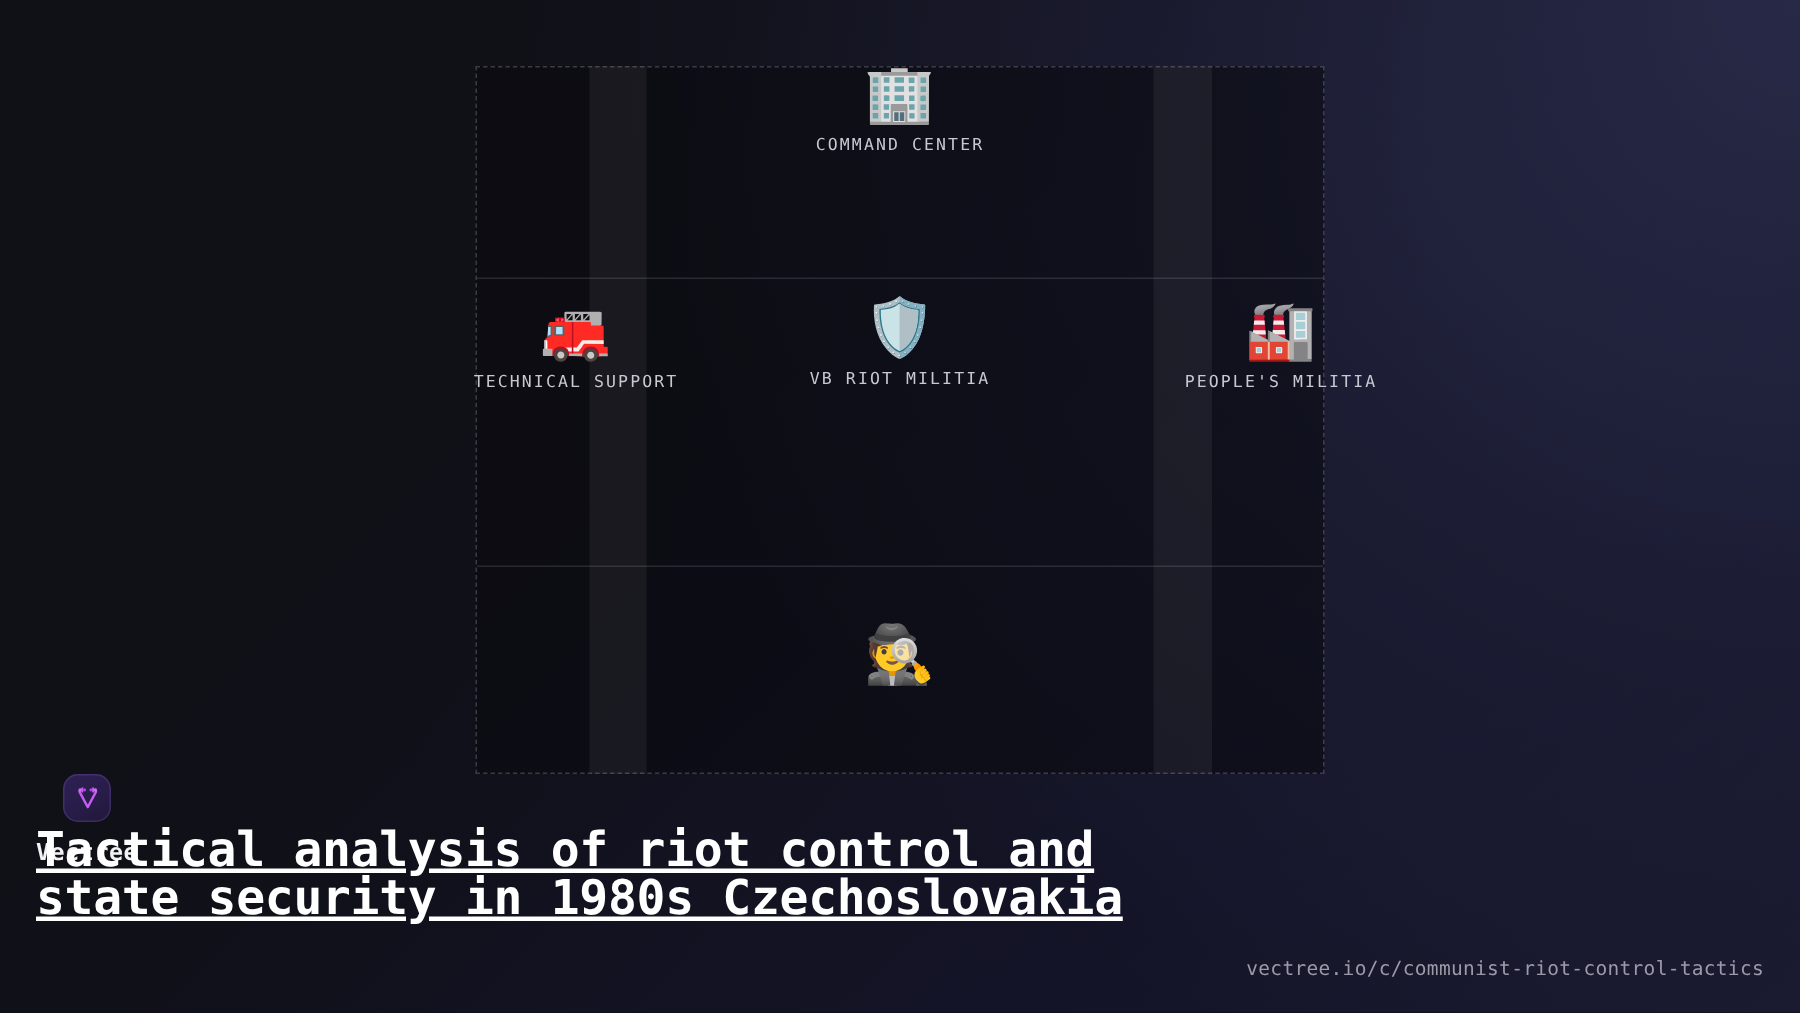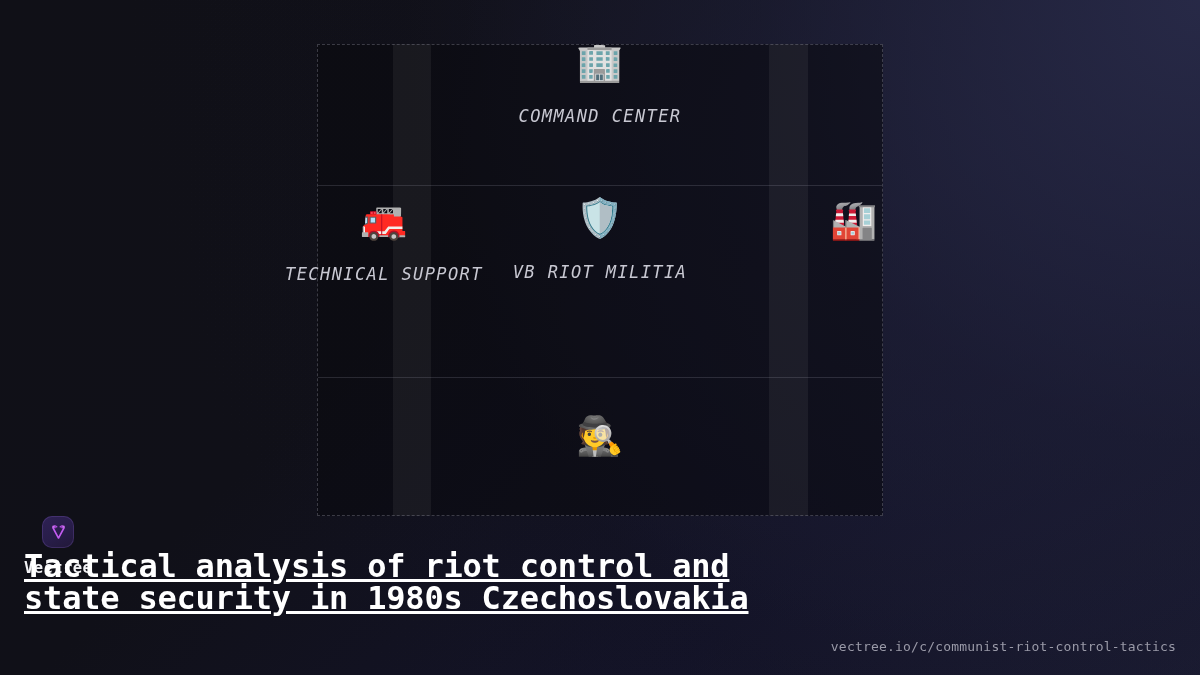--- a/index.html
+++ b/index.html
@@ -60,27 +60,26 @@
   }
   .node-icon {
     font-size: 38px;
     line-height: 44px;
     height: 44px;
     display: block;
     font-family: "DejaVu Sans", sans-serif;
   }
   .node-label {
     display: block;
-    margin-top: 22px;
-    font-family: "DejaVu Sans Mono", "Liberation Mono", monospace;
-    font-size: 17px;
+    margin-top: 6px;
+    font-family: "DejaVu Sans Mono", "Liberation Mono", monospace;
+    font-size: 11px;
     letter-spacing: 1.4px;
     color: #c8c8d2;
     white-space: nowrap;
-    font-style: italic;
   }
 
   
   #node-command-center   { left: 600px; top: 40px; }
   #node-technical-support{ left: 384px; top: 198px; }
   #node-vb-riot-cordon   { left: 600px; top: 196px; }
   #node-peoples-militia  { left: 854px; top: 198px; }
   #node-plainclothes-stb { left: 600px; top: 414px; }
 
   
@@ -165,20 +164,21 @@
     <span class="node-label">TECHNICAL SUPPORT</span>
   </div>
 
   <div class="node" id="node-vb-riot-cordon">
     <span class="node-icon">🛡️</span>
     <span class="node-label">VB RIOT MILITIA</span>
   </div>
 
   <div class="node" id="node-peoples-militia">
     <span class="node-icon">🏭</span>
+    <span class="node-label">PEOPLE'S MILITIA</span>
   </div>
 
   <div class="node" id="node-plainclothes-stb">
     <span class="node-icon">🕵️</span>
   </div>
 
   <div id="footer">
 
     <div id="brand">
       <div id="brand-badge">

